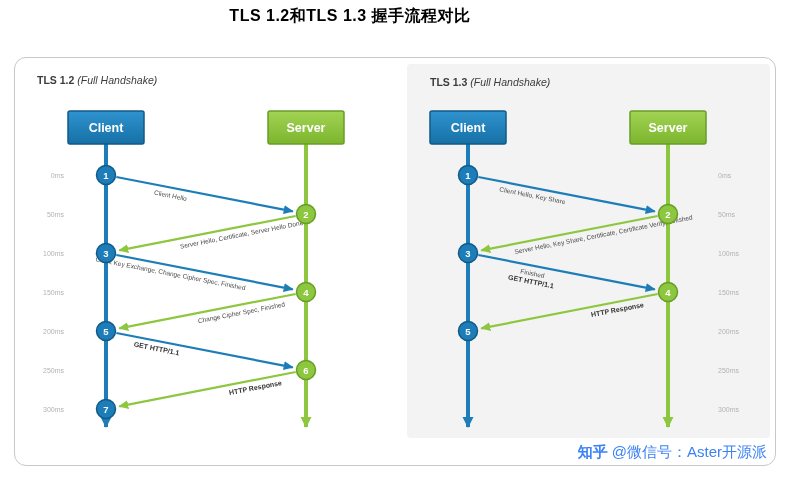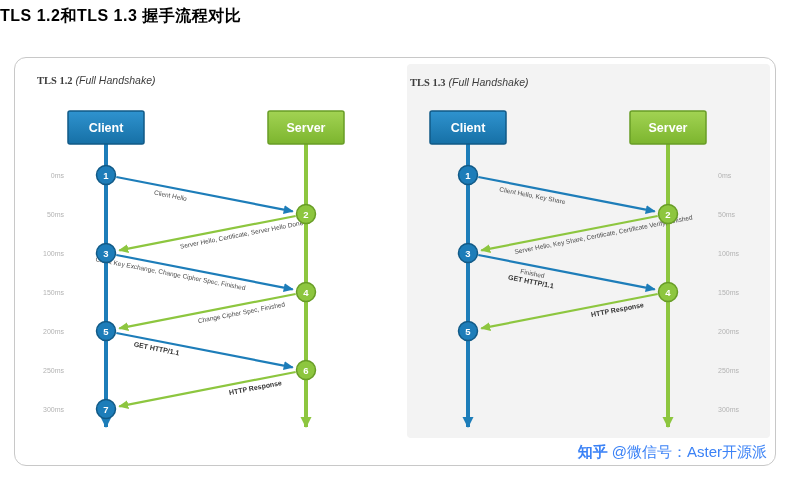--- a/index.html
+++ b/index.html
@@ -1,29 +1,29 @@
 <!DOCTYPE html>
 <html><head>
 <meta charset="utf-8">
 <style>
   html,body{margin:0;padding:0;background:#ffffff;}
   body{width:791px;height:480px;position:relative;overflow:hidden;
        font-family:"Liberation Sans",sans-serif;}
   .page{position:absolute;left:0;top:0;width:791px;height:480px;background:#fff;}
-  .title{position:absolute;left:0;top:6px;width:700px;text-align:left;
+  .title{position:absolute;left:0;top:6px;width:700px;text-align:center;
          font-size:16px;font-weight:bold;color:#000;margin:0;letter-spacing:.5px;}
   .panel{position:absolute;left:14px;top:57px;width:760px;height:407px;
          border:1px solid #c8c8c8;border-radius:12px;background:#fff;}
   .right-bg{position:absolute;left:392px;top:6px;width:363px;height:374px;
             background:#f3f3f3;border-radius:4px;}
   .diagram-label{position:absolute;font-size:10.5px;color:#3c3c3c;white-space:nowrap;}
-  .diagram-label b{font-weight:bold;font-family:Liberation Serif, serif;}
+  .diagram-label b{font-weight:bold;}
   .diagram-label i{text-align:right;}
   #label-0{left:22px;top:16px;}
-  #label-1{left:395px;top:18px;}
+  #label-1{left:415px;top:18px;}
   svg.diagram{position:absolute;overflow:visible;font-family:"Liberation Sans",sans-serif;}
   #svg-0{left:5px;top:37px;}
   #svg-1{left:367px;top:37px;}
   .watermark{position:absolute;right:24px;top:443px;font-size:15px;color:#9a9a9a;white-space:nowrap;}
   .watermark .logo{font-weight:bold;margin-right:4px;}
 </style>
 </head>
 <body>
 
 <div class="page">

